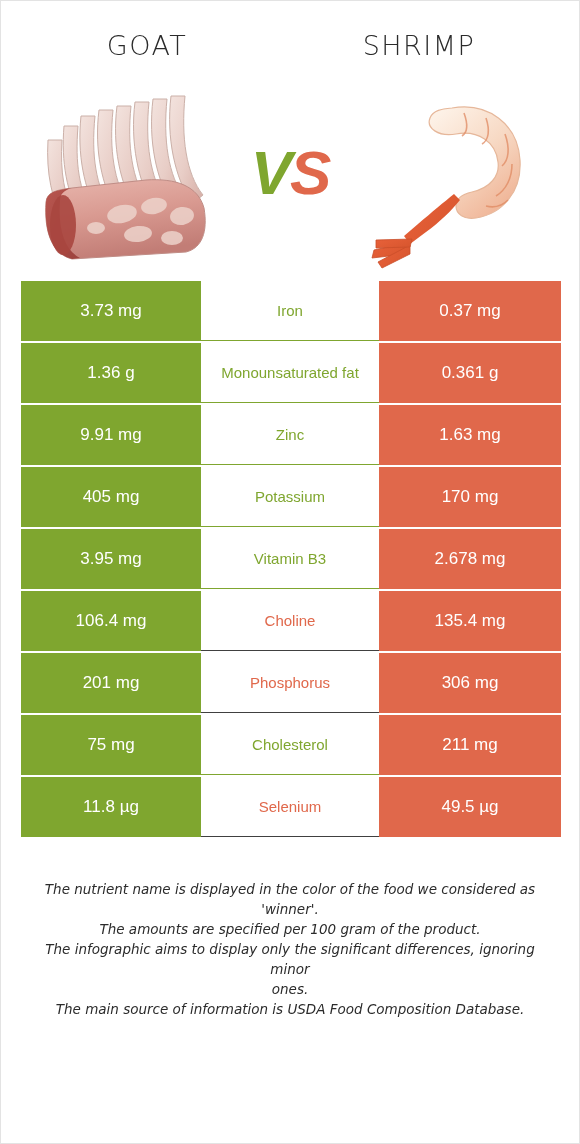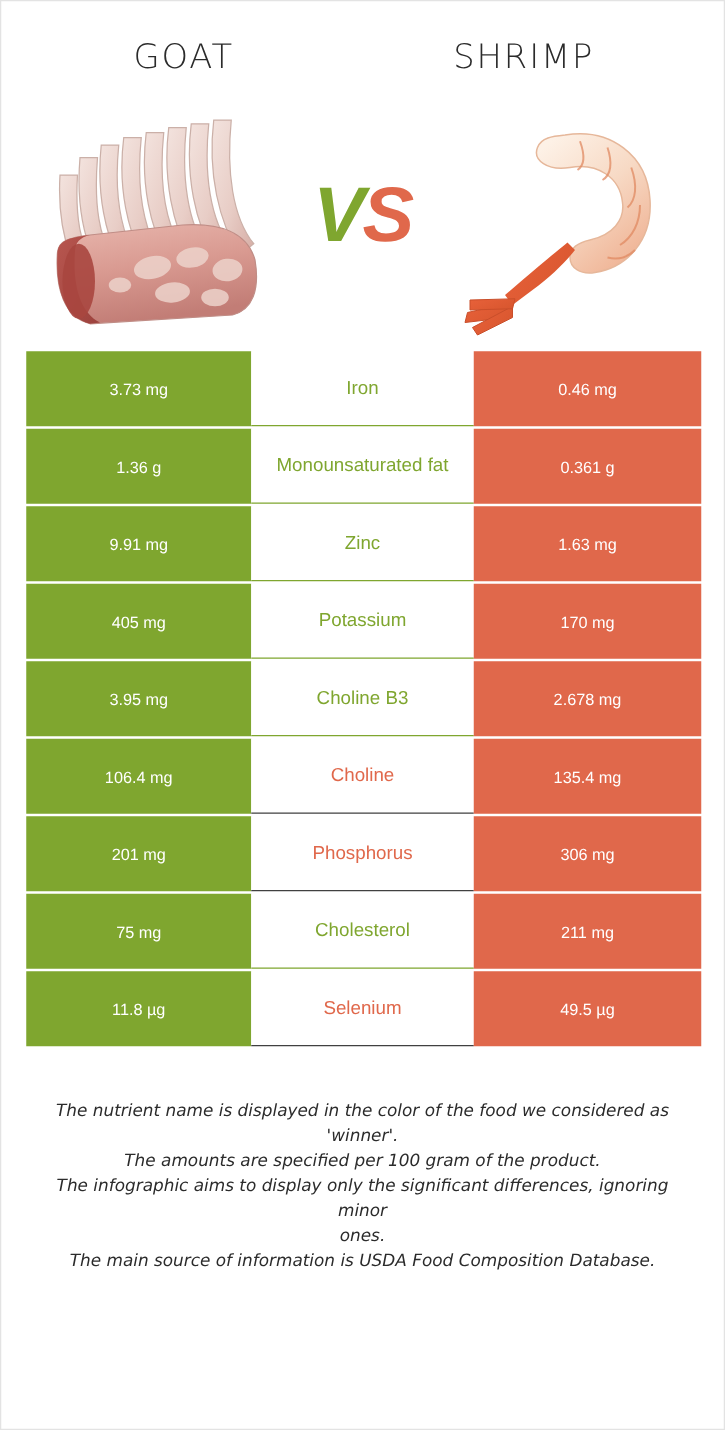--- a/index.html
+++ b/index.html
@@ -85,21 +85,21 @@
   }
   .row {
     display: flex;
     height: 60px;
     margin-bottom: 2px;
   }
   .cell {
     display: flex;
     align-items: center;
     justify-content: center;
-    font-size: 13px;
+    font-size: 17px;
     box-sizing: border-box;
   }
   .cell-left {
     width: 180px;
     background: #7FA62F;
     color: #ffffff;
   }
   .cell-mid {
     width: 178px;
     background: #ffffff;
@@ -227,21 +227,21 @@
       </svg>
     </div>
 
   </div>
 
   <div class="table">
 
     <div class="row">
       <div class="cell cell-left">3.73 mg</div>
       <div class="cell cell-mid win-left">Iron</div>
-      <div class="cell cell-right">0.46 mg</div>
+      <div class="cell cell-right">0.37 mg</div>
     </div>
 
     <div class="row">
       <div class="cell cell-left">1.36 g</div>
       <div class="cell cell-mid win-left">Monounsaturated fat</div>
       <div class="cell cell-right">0.361 g</div>
     </div>
 
     <div class="row">
       <div class="cell cell-left">9.91 mg</div>
@@ -250,21 +250,21 @@
     </div>
 
     <div class="row">
       <div class="cell cell-left">405 mg</div>
       <div class="cell cell-mid win-left">Potassium</div>
       <div class="cell cell-right">170 mg</div>
     </div>
 
     <div class="row">
       <div class="cell cell-left">3.95 mg</div>
-      <div class="cell cell-mid win-left">Choline B3</div>
+      <div class="cell cell-mid win-left">Vitamin B3</div>
       <div class="cell cell-right">2.678 mg</div>
     </div>
 
     <div class="row">
       <div class="cell cell-left">106.4 mg</div>
       <div class="cell cell-mid win-right">Choline</div>
       <div class="cell cell-right">135.4 mg</div>
     </div>
 
     <div class="row">

